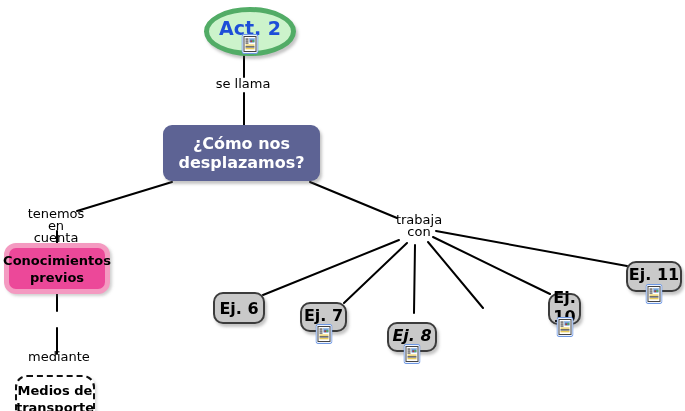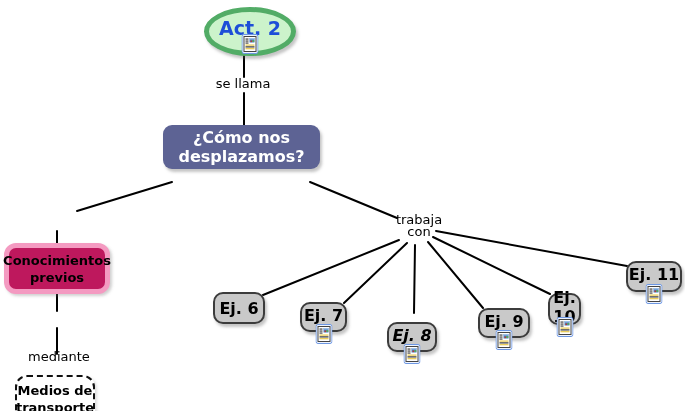--- a/index.html
+++ b/index.html
@@ -14,27 +14,27 @@
           align-items:center; justify-content:center; text-align:center;
           box-shadow:2px 3px 3px rgba(90,90,90,0.35); }
 
   .node.ellipse {
     left:204px; top:7px; width:92px; height:49px; border-radius:50%;
     background:var(--act2_fill); border:5px solid var(--act2_border);
     box-sizing:border-box; font-weight:bold; font-size:19px; color:#1d4ed8;
     justify-content:flex-start; padding-top:5px;
   }
   .node.main {
-    left:163px; top:125px; width:157px; height:44px; border-radius:9px;
+    left:163px; top:125px; width:157px; height:56px; border-radius:9px;
     background:var(--main_fill); color:var(--main_text);
     font-weight:bold; font-size:16px; line-height:19px;
   }
   .node.pink {
     left:4px; top:243px; width:106px; height:51px; box-sizing:border-box;
-    background:#be185d; border:5px solid var(--conocimientos_border);
+    background:#ec4899; border:5px solid var(--conocimientos_border);
     border-radius:12px; font-weight:bold; font-size:13px; line-height:17px; color:#000;
     box-shadow:2px 2px 3px rgba(120,120,120,0.35);
   }
   .node.dashed {
     left:15px; top:375px; width:80px; height:48px; box-sizing:border-box;
     background:#ffffff; border:2.5px dashed #111; border-radius:12px;
     font-weight:bold; font-size:13px; line-height:17px; color:#000;
     box-shadow:2px 2px 3px rgba(140,140,140,0.3);
   }
   .node.gray {
@@ -95,20 +95,24 @@
 
   <div class="label" style="left:212px; top:78px; width:62px;">
     <span>se llama</span>
   </div>
 
   <div class="node main">
     <span class="l">¿Cómo nos</span>
     <span class="l">desplazamos?</span>
   </div>
 
+  <div class="label" style="left:24px; top:208px; width:64px;">
+    <span>tenemos</span>
+    <span>en cuenta</span>
+  </div>
 
   <div class="node pink">
     <span class="l">Conocimientos</span>
     <span class="l">previos</span>
   </div>
 
   <div class="label" style="left:28px; top:312px; width:58px;margin-top:39px;">
     <span>mediante</span>
   </div>
 
@@ -155,37 +159,20 @@
           <rect x="11" y="6" width="1.8" height="2" fill="#58a85a"></rect>
           <rect x="4" y="4.5" width="3" height="1.1" fill="#333"></rect>
           <rect x="4" y="6.5" width="3" height="1.1" fill="#333"></rect>
           <rect x="4" y="8.5" width="3" height="1.1" fill="#333"></rect>
           <rect x="4" y="10.5" width="9" height="1.2" fill="#e8c84a"></rect>
           <rect x="4" y="12.3" width="9" height="1.2" fill="#333"></rect>
           <rect x="4" y="14.1" width="9" height="1.2" fill="#e8c84a"></rect>
         </svg></span>
   </div>
 
-  <div class="node gray has-icon" style="left:478px; top:308px; width:52px; height:30px;">
-    <span>Ej. 9</span>
-    <span class="res-icon"><svg width="17" height="20" viewBox="0 0 17 20">
-          <rect x="0.5" y="0.5" width="16" height="19" rx="2" fill="#eef4ff" stroke="#6d97e3"></rect>
-          <rect x="2.5" y="2.5" width="12" height="15" fill="#ffffff" stroke="#444" stroke-width="1"></rect>
-          <rect x="8" y="4" width="5" height="4.5" fill="#4a7fc1"></rect>
-          <rect x="8" y="4" width="5" height="1.5" fill="#9cc0e8"></rect>
-          <rect x="9" y="6.5" width="1.6" height="1.6" fill="#c0392b"></rect>
-          <rect x="11" y="6" width="1.8" height="2" fill="#58a85a"></rect>
-          <rect x="4" y="4.5" width="3" height="1.1" fill="#333"></rect>
-          <rect x="4" y="6.5" width="3" height="1.1" fill="#333"></rect>
-          <rect x="4" y="8.5" width="3" height="1.1" fill="#333"></rect>
-          <rect x="4" y="10.5" width="9" height="1.2" fill="#e8c84a"></rect>
-          <rect x="4" y="12.3" width="9" height="1.2" fill="#333"></rect>
-          <rect x="4" y="14.1" width="9" height="1.2" fill="#e8c84a"></rect>
-        </svg></span>
-  </div>
 
   <div class="node gray has-icon" style="left:548px; top:293px; width:33px; height:32px;">
     <span>Ej. 10</span>
     <span class="res-icon"><svg width="17" height="20" viewBox="0 0 17 20">
           <rect x="0.5" y="0.5" width="16" height="19" rx="2" fill="#eef4ff" stroke="#6d97e3"></rect>
           <rect x="2.5" y="2.5" width="12" height="15" fill="#ffffff" stroke="#444" stroke-width="1"></rect>
           <rect x="8" y="4" width="5" height="4.5" fill="#4a7fc1"></rect>
           <rect x="8" y="4" width="5" height="1.5" fill="#9cc0e8"></rect>
           <rect x="9" y="6.5" width="1.6" height="1.6" fill="#c0392b"></rect>
           <rect x="11" y="6" width="1.8" height="2" fill="#58a85a"></rect>

